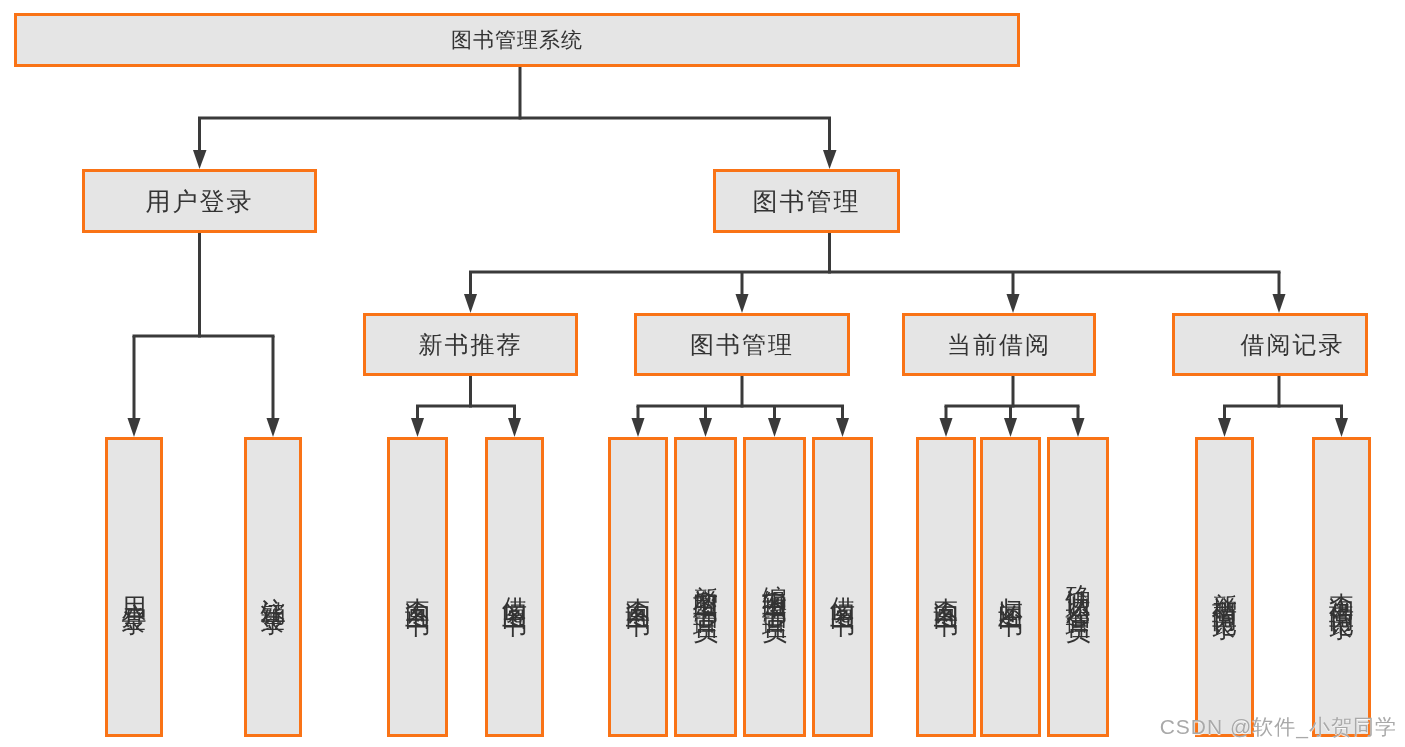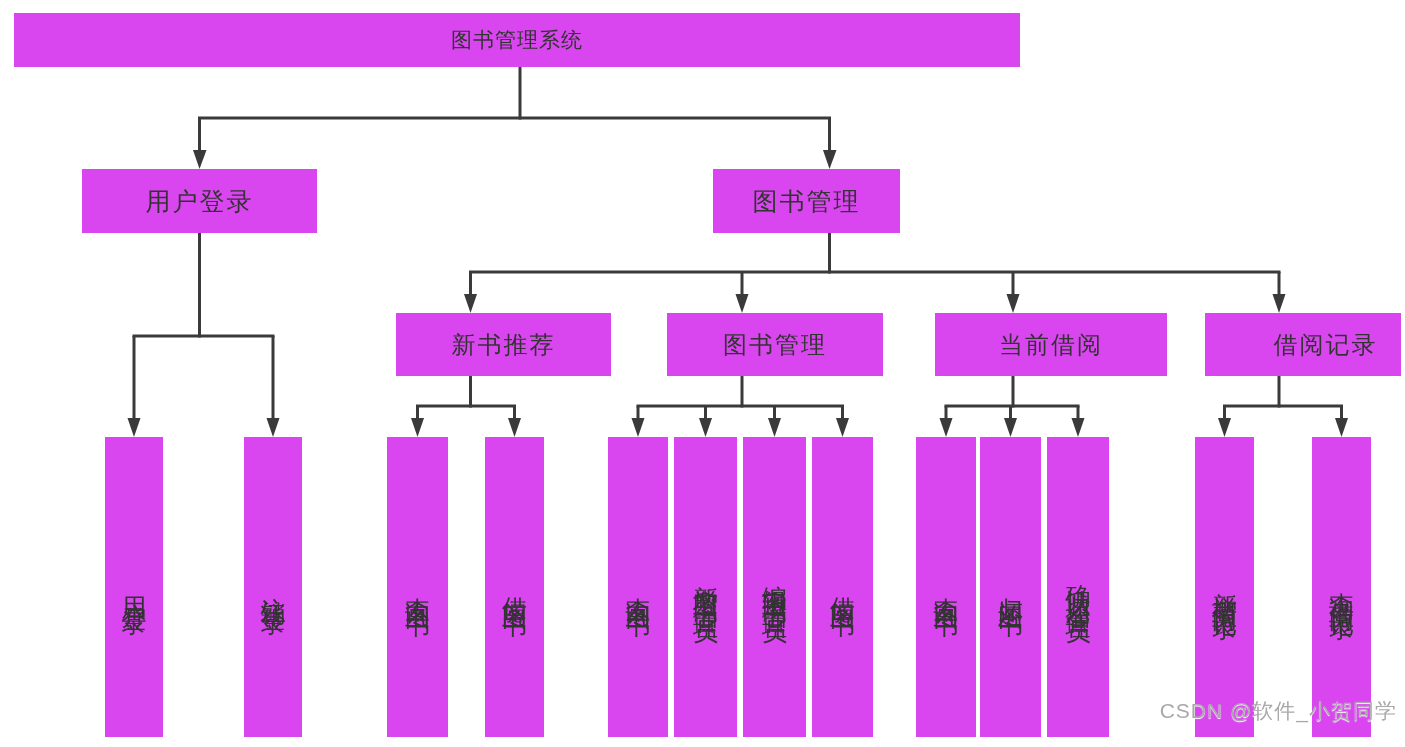--- a/index.html
+++ b/index.html
@@ -2,33 +2,33 @@
 <html><head>
 <meta charset="utf-8">
 <style>
   html,body{margin:0;padding:0;background:#fff;}
   #canvas{
     position:relative;width:1405px;height:747px;background:#ffffff;overflow:hidden;
     font-family:"Liberation Sans","DejaVu Sans",sans-serif;color:#333333;
   }
   #wires{position:absolute;left:0;top:0;}
   .node{
-    position:absolute;box-sizing:border-box;border:3px solid #d946ef;background:#d946ef;
+    position:absolute;box-sizing:border-box;border:3px solid #f97316;background:#e5e5e5;
     display:flex;align-items:center;justify-content:center;text-align:center;
   }
   .root{left:14px;top:13px;width:1006px;height:54px;font-size:21px;letter-spacing:1px;}
   .lvl2{top:169px;height:64px;font-size:25px;letter-spacing:2px;}
-  .lvl3{top:313px;height:63px;font-size:24px;letter-spacing:2px;margin-left:33px;}
+  .lvl3{top:313px;height:63px;font-size:24px;letter-spacing:2px;}
   .leaf{top:437px;height:300px;}
   .vtext{
     writing-mode:vertical-rl;text-orientation:mixed;
     font-size:25px;letter-spacing:5px;line-height:1;white-space:nowrap;
   }
   .watermark{
-    position:absolute;right:8px;bottom:22px;font-size:21px;color:#a9a9a9;
+    position:absolute;right:8px;bottom:6px;font-size:21px;color:#a9a9a9;
     text-shadow:0 1px 1px #ffffff;letter-spacing:1px;z-index:10;
   }
 </style>
 </head>
 <body>
 
 <div id="canvas">
 
   <svg id="wires" width="1405" height="747" viewBox="0 0 1405 747" stroke="#3a3a3a" stroke-width="3" fill="#3a3a3a">
 
@@ -92,21 +92,21 @@
     <polygon points="1335,418 1348,418 1341.5,437" stroke="none"></polygon>
   </svg>
 
   <div class="node root">图书管理系统</div>
 
   <div class="node lvl2" style="left:82px;width:235px;">用户登录</div>
   <div class="node lvl2" style="left:713px;width:187px;">图书管理</div>
 
   <div class="node lvl3" style="left:363px;width:215px;">新书推荐</div>
   <div class="node lvl3" style="left:634px;width:216px;">图书管理</div>
-  <div class="node lvl3" style="left:902px;width:232px;">当前借阅</div>
+  <div class="node lvl3" style="left:902px;width:194px;">当前借阅</div>
   <div class="node lvl3" style="left:1172px;width:196px;padding-left:45px;">借阅记录</div>
 
   <div class="node leaf" style="left:105px;width:58px;">
     <span class="vtext">用户登录</span>
   </div>
   <div class="node leaf" style="left:244px;width:58px;">
     <span class="vtext">注销登录</span>
   </div>
 
   <div class="node leaf" style="left:387px;width:61px;">

